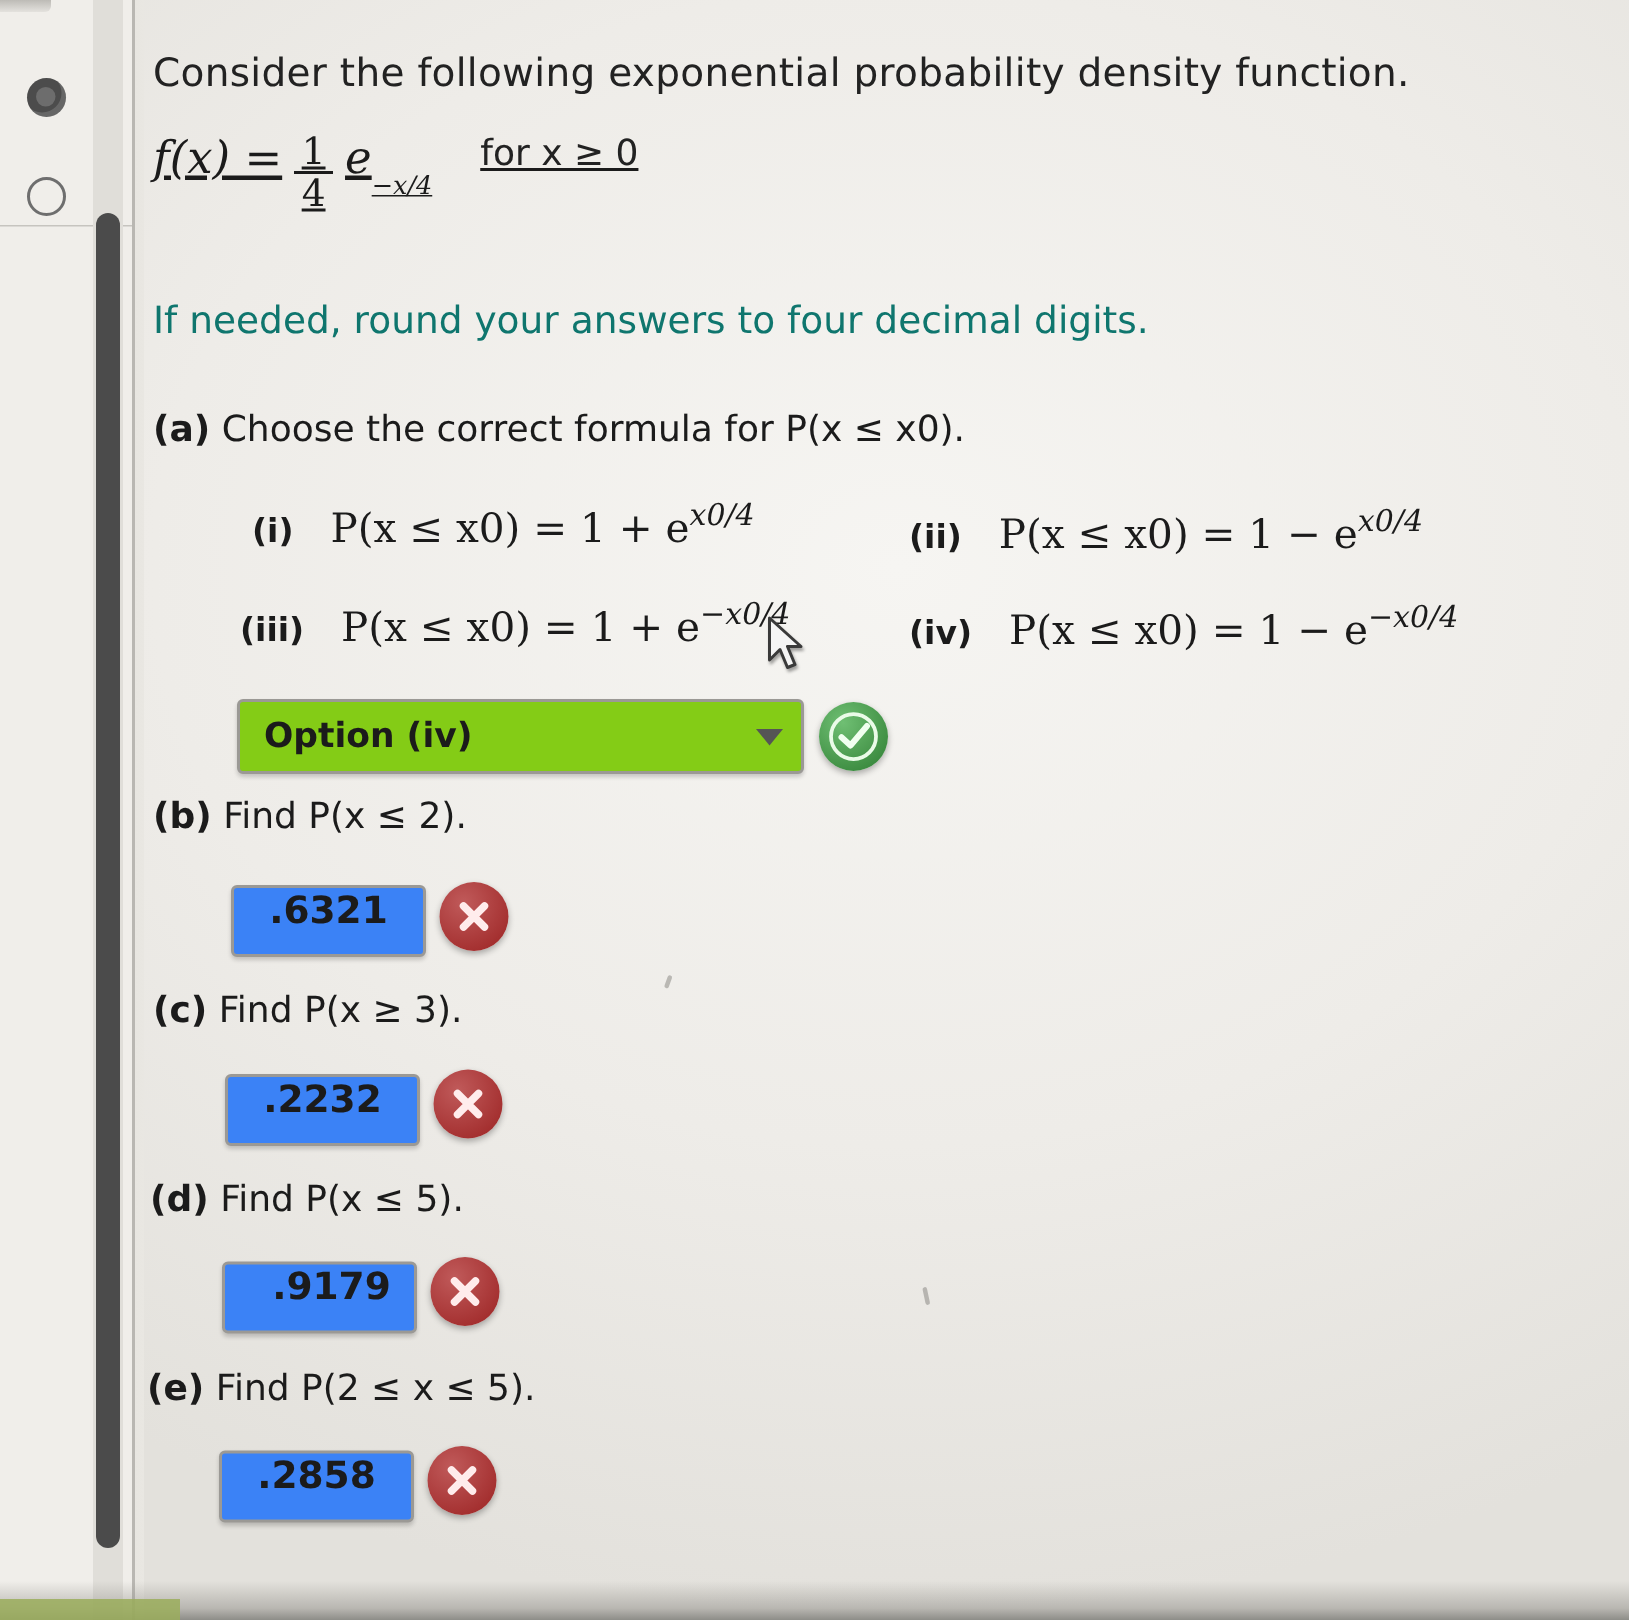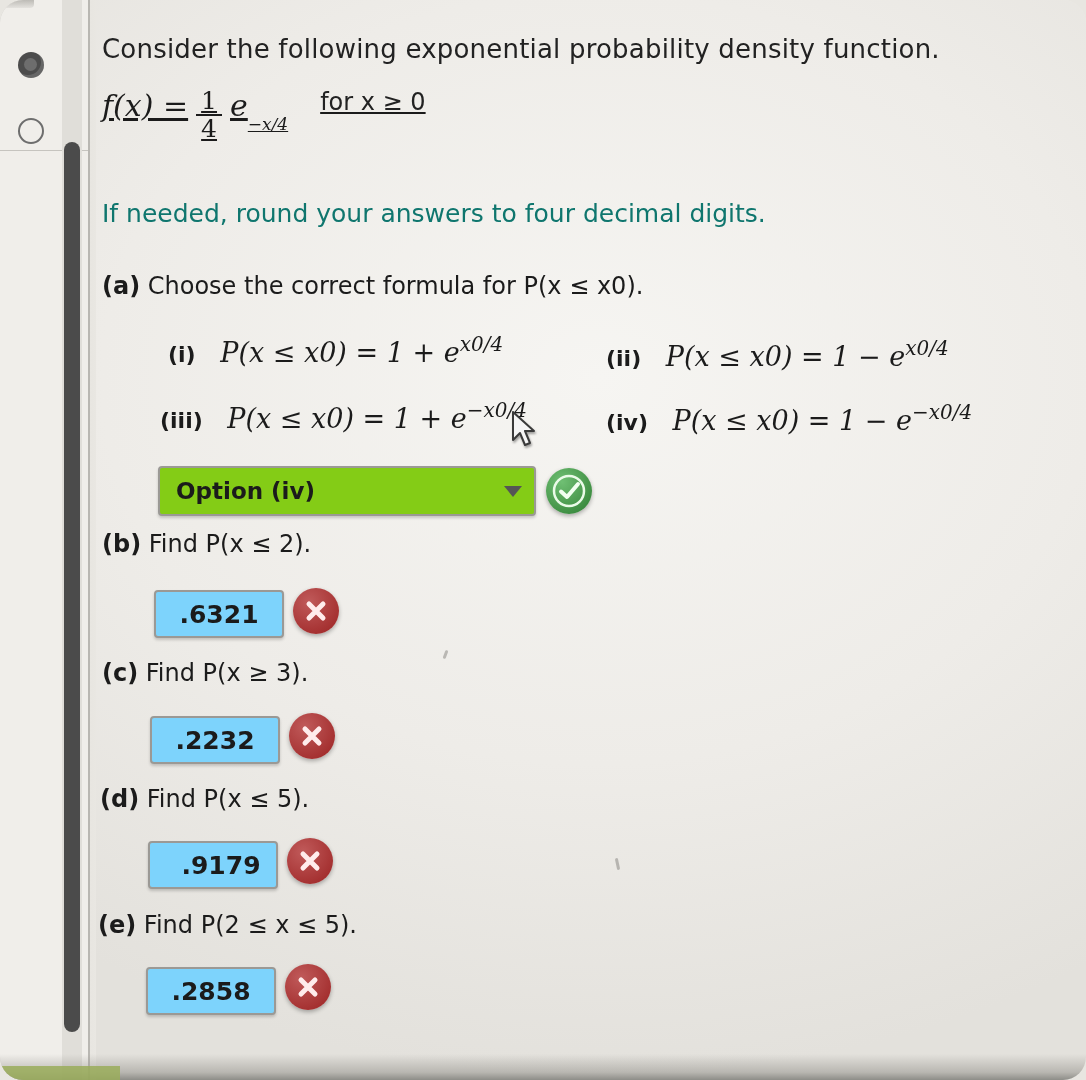--- a/index.html
+++ b/index.html
@@ -7,21 +7,20 @@
     padding: 0;
     background: #e8e6e1;
   }
   #page {
     position: relative;
     width: 1086px;
     height: 1080px;
     overflow: hidden;
     background: #eceae5;
     font-family: "DejaVu Sans", sans-serif;
-    border-radius: 23px;
   }
 
   
   .paper {
     position: absolute;
     inset: 0;
     background:
       radial-gradient(ellipse 900px 700px at 55% 35%, #f6f5f2 0%, #eeece8 55%, #e3e1dc 100%);
   }
   .paper-shade-left {
@@ -179,21 +178,21 @@
     font-family: "DejaVu Serif", serif;
     font-size: 27px;
     white-space: nowrap;
   }
   .opt .lbl {
     font-family: "DejaVu Sans", sans-serif;
     font-weight: bold;
     font-size: 22px;
     margin-right: 16px;
   }
-  .opt .it { font-style: italic; }
+  .opt .it { }
   .supx {
     font-size: 20px;
     position: relative;
     top: -11px;
     font-style: italic;
   }
 
   
   .select-box {
     position: absolute;
@@ -219,26 +218,25 @@
     border-left: 9px solid transparent;
     border-right: 9px solid transparent;
     border-top: 11px solid #555;
   }
 
   
   .ans-box {
     position: absolute;
     height: 48px;
     min-width: 128px;
-    background: #7dd3fc;
+    background: #3b82f6;
     border: 2px solid #9b9995;
     border-radius: 4px;
     box-shadow: 0 2px 3px rgba(0,0,0,0.18);
     display: flex;
-    align-items: center;
     justify-content: center;
     font-size: 25px;
     font-weight: bold;
     color: #1b1b1b;
     box-sizing: border-box;
   }
 
   
   .mark {
     position: absolute;

